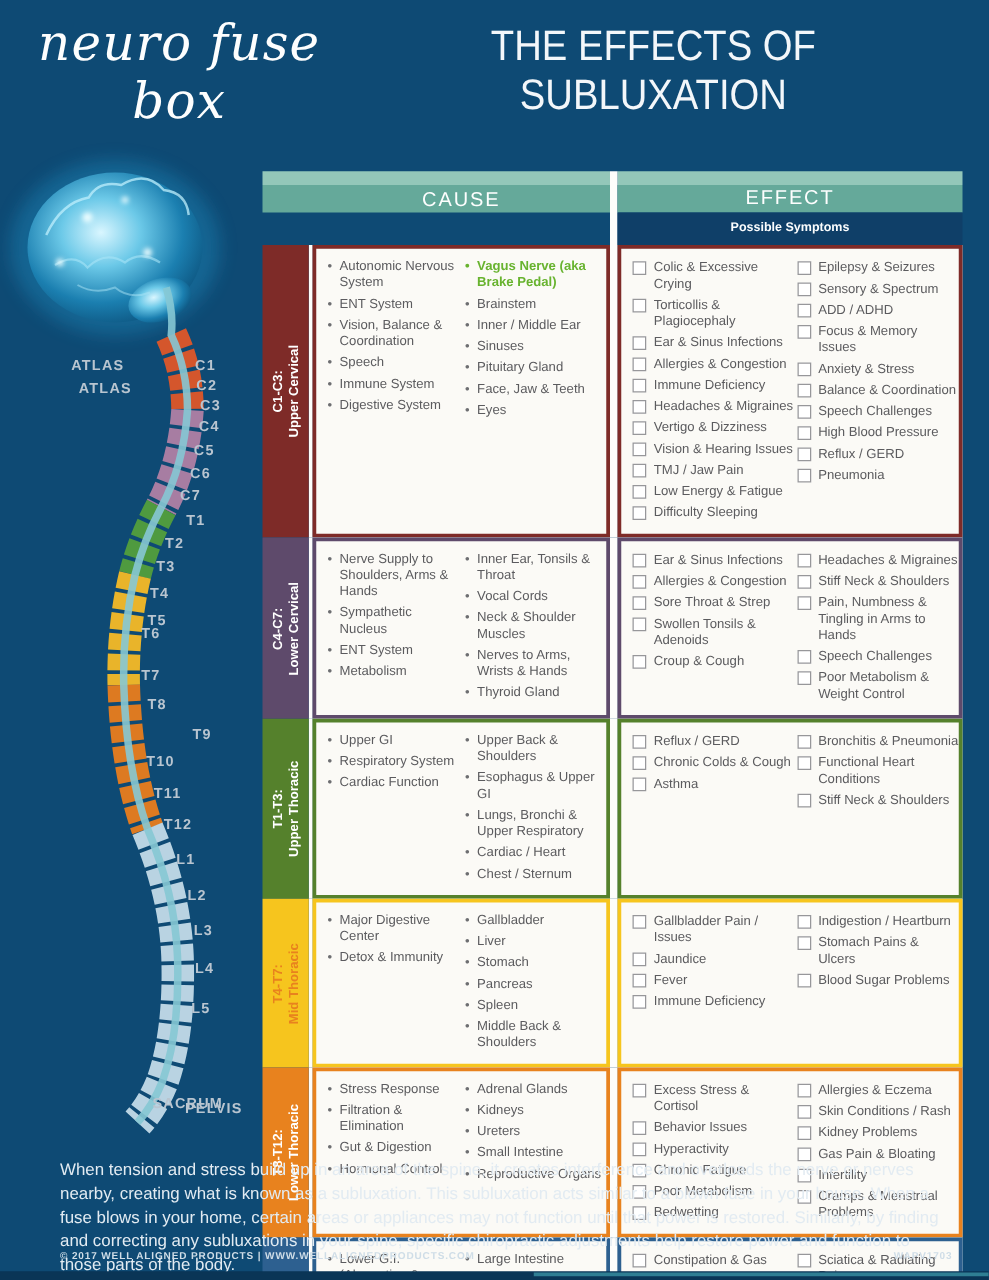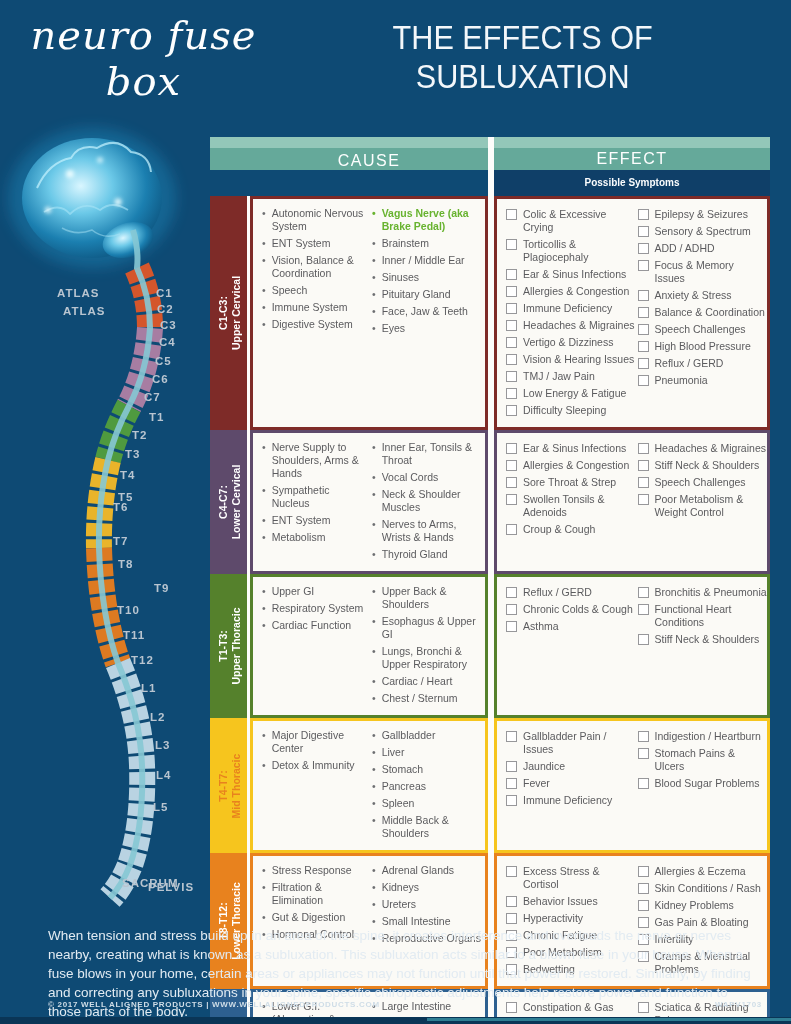--- a/index.html
+++ b/index.html
@@ -402,20 +402,24 @@
             <li>
               <span class="chk"></span>
               <span class="txt">Headaches &amp; Migraines</span>
             </li>
             <li>
               <span class="chk"></span>
               <span class="txt">Stiff Neck &amp; Shoulders</span>
             </li>
             <li>
               <span class="chk"></span>
+              <span class="txt">Pain, Numbness &amp; Tingling in Arms to Hands</span>
+            </li>
+            <li>
+              <span class="chk"></span>
               <span class="txt">Speech Challenges</span>
             </li>
             <li>
               <span class="chk"></span>
               <span class="txt">Poor Metabolism &amp; Weight Control</span>
             </li>
           </ul>
         </div>
       </div>
       <div class="trow row-t1t3" style="--rc: #55812c;">

